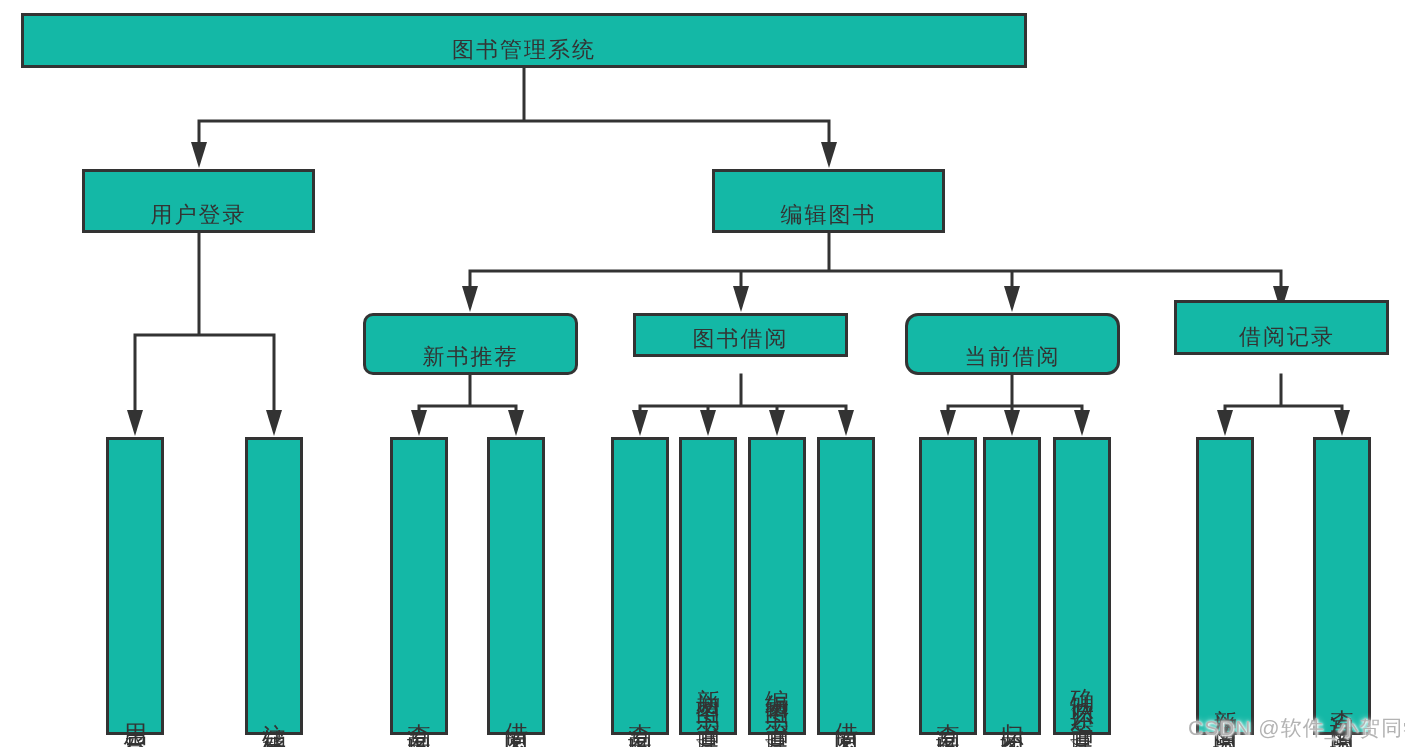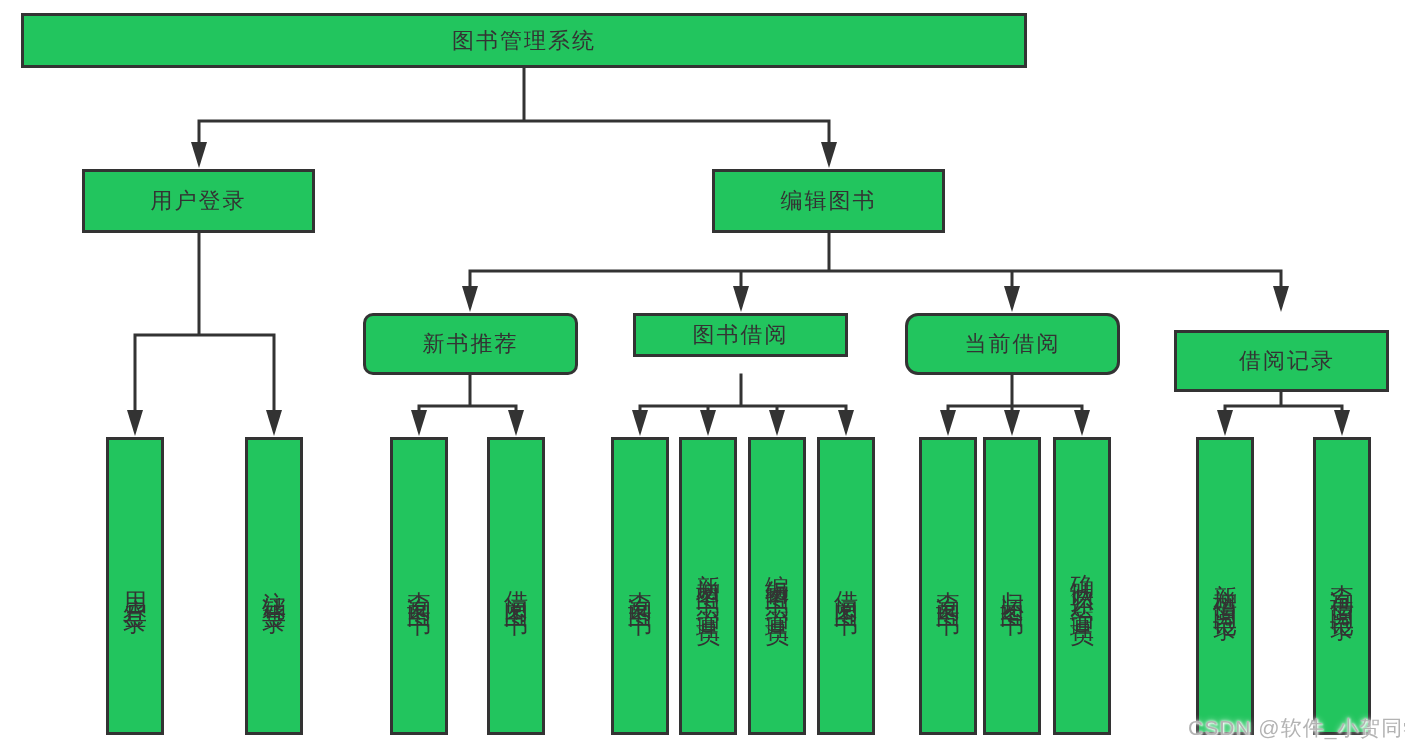--- a/index.html
+++ b/index.html
@@ -13,25 +13,25 @@
     position: relative;
     width: 1405px; height: 747px;
     background: #ffffff;
   }
   #connectors {
     position: absolute; left: 0; top: 0;
     width: 1405px; height: 747px;
   }
   .node {
     position: absolute;
-    background: #22c55e;
+    background: #14b8a6;
     border: 3px solid #333333;
     box-sizing: border-box;
     display: flex;
-    align-items: center;
+    align-items: flex-end;
     justify-content: center;
   }
   .node .lbl {
     font-size: 22px;
     color: #333333;
     letter-spacing: 2px;
     white-space: nowrap;
   }
   .leaf .lbl {
     writing-mode: vertical-rl;
@@ -105,21 +105,21 @@
 
   <div class="node" style="left:363px; top:313px; width:215px; height:62px;border-radius:10px;">
     <span class="lbl">新书推荐</span>
   </div>
   <div class="node" style="left:633px; top:313px; width:215px; height:44px;">
     <span class="lbl">图书借阅</span>
   </div>
   <div class="node" style="left:905px; top:313px; width:215px; height:62px;border-radius:13px;">
     <span class="lbl">当前借阅</span>
   </div>
-  <div class="node" style="left:1174px; top:330px; width:215px; height:62px;padding-left:11px;">
+  <div class="node" style="left:1174px; top:300px; width:215px; height:55px;padding-left:11px;">
     <span class="lbl">借阅记录</span>
   </div>
 
   <div class="node leaf" style="left:106px; top:437px; width:58px; height:298px;">
     <span class="lbl">用户登录</span>
   </div>
   <div class="node leaf" style="left:245px; top:437px; width:58px; height:298px;">
     <span class="lbl">注销登录</span>
   </div>
 

